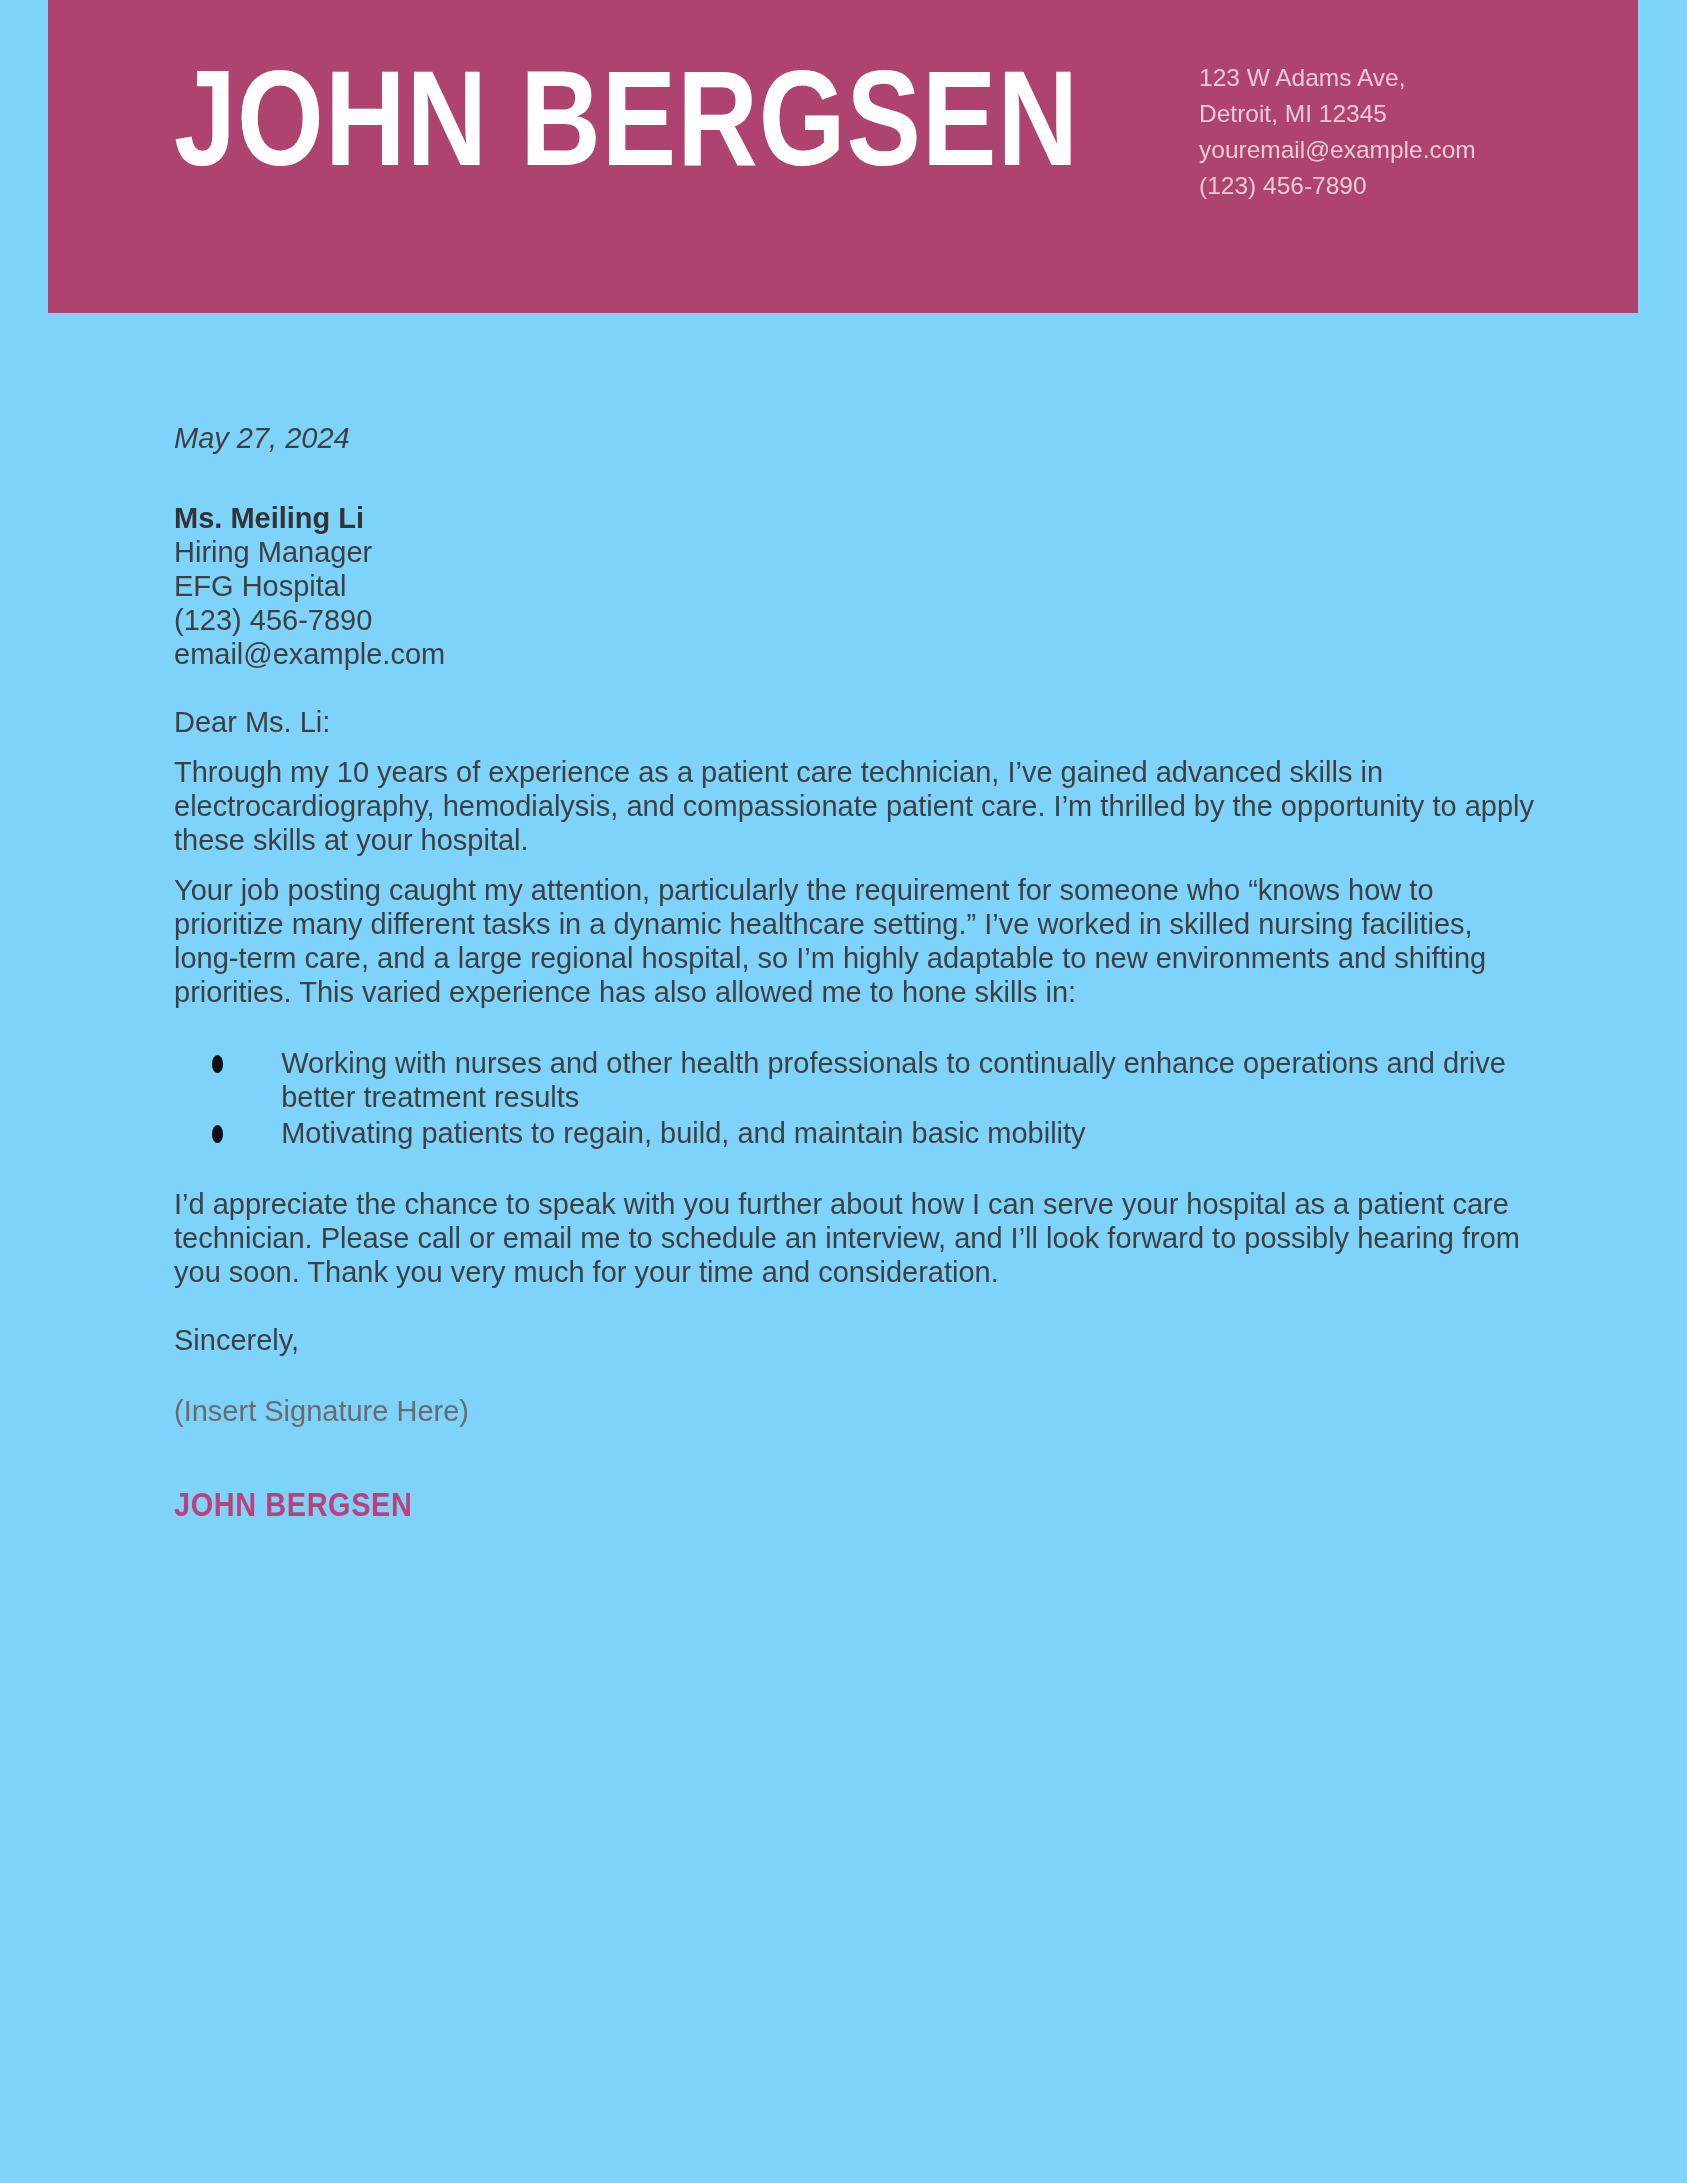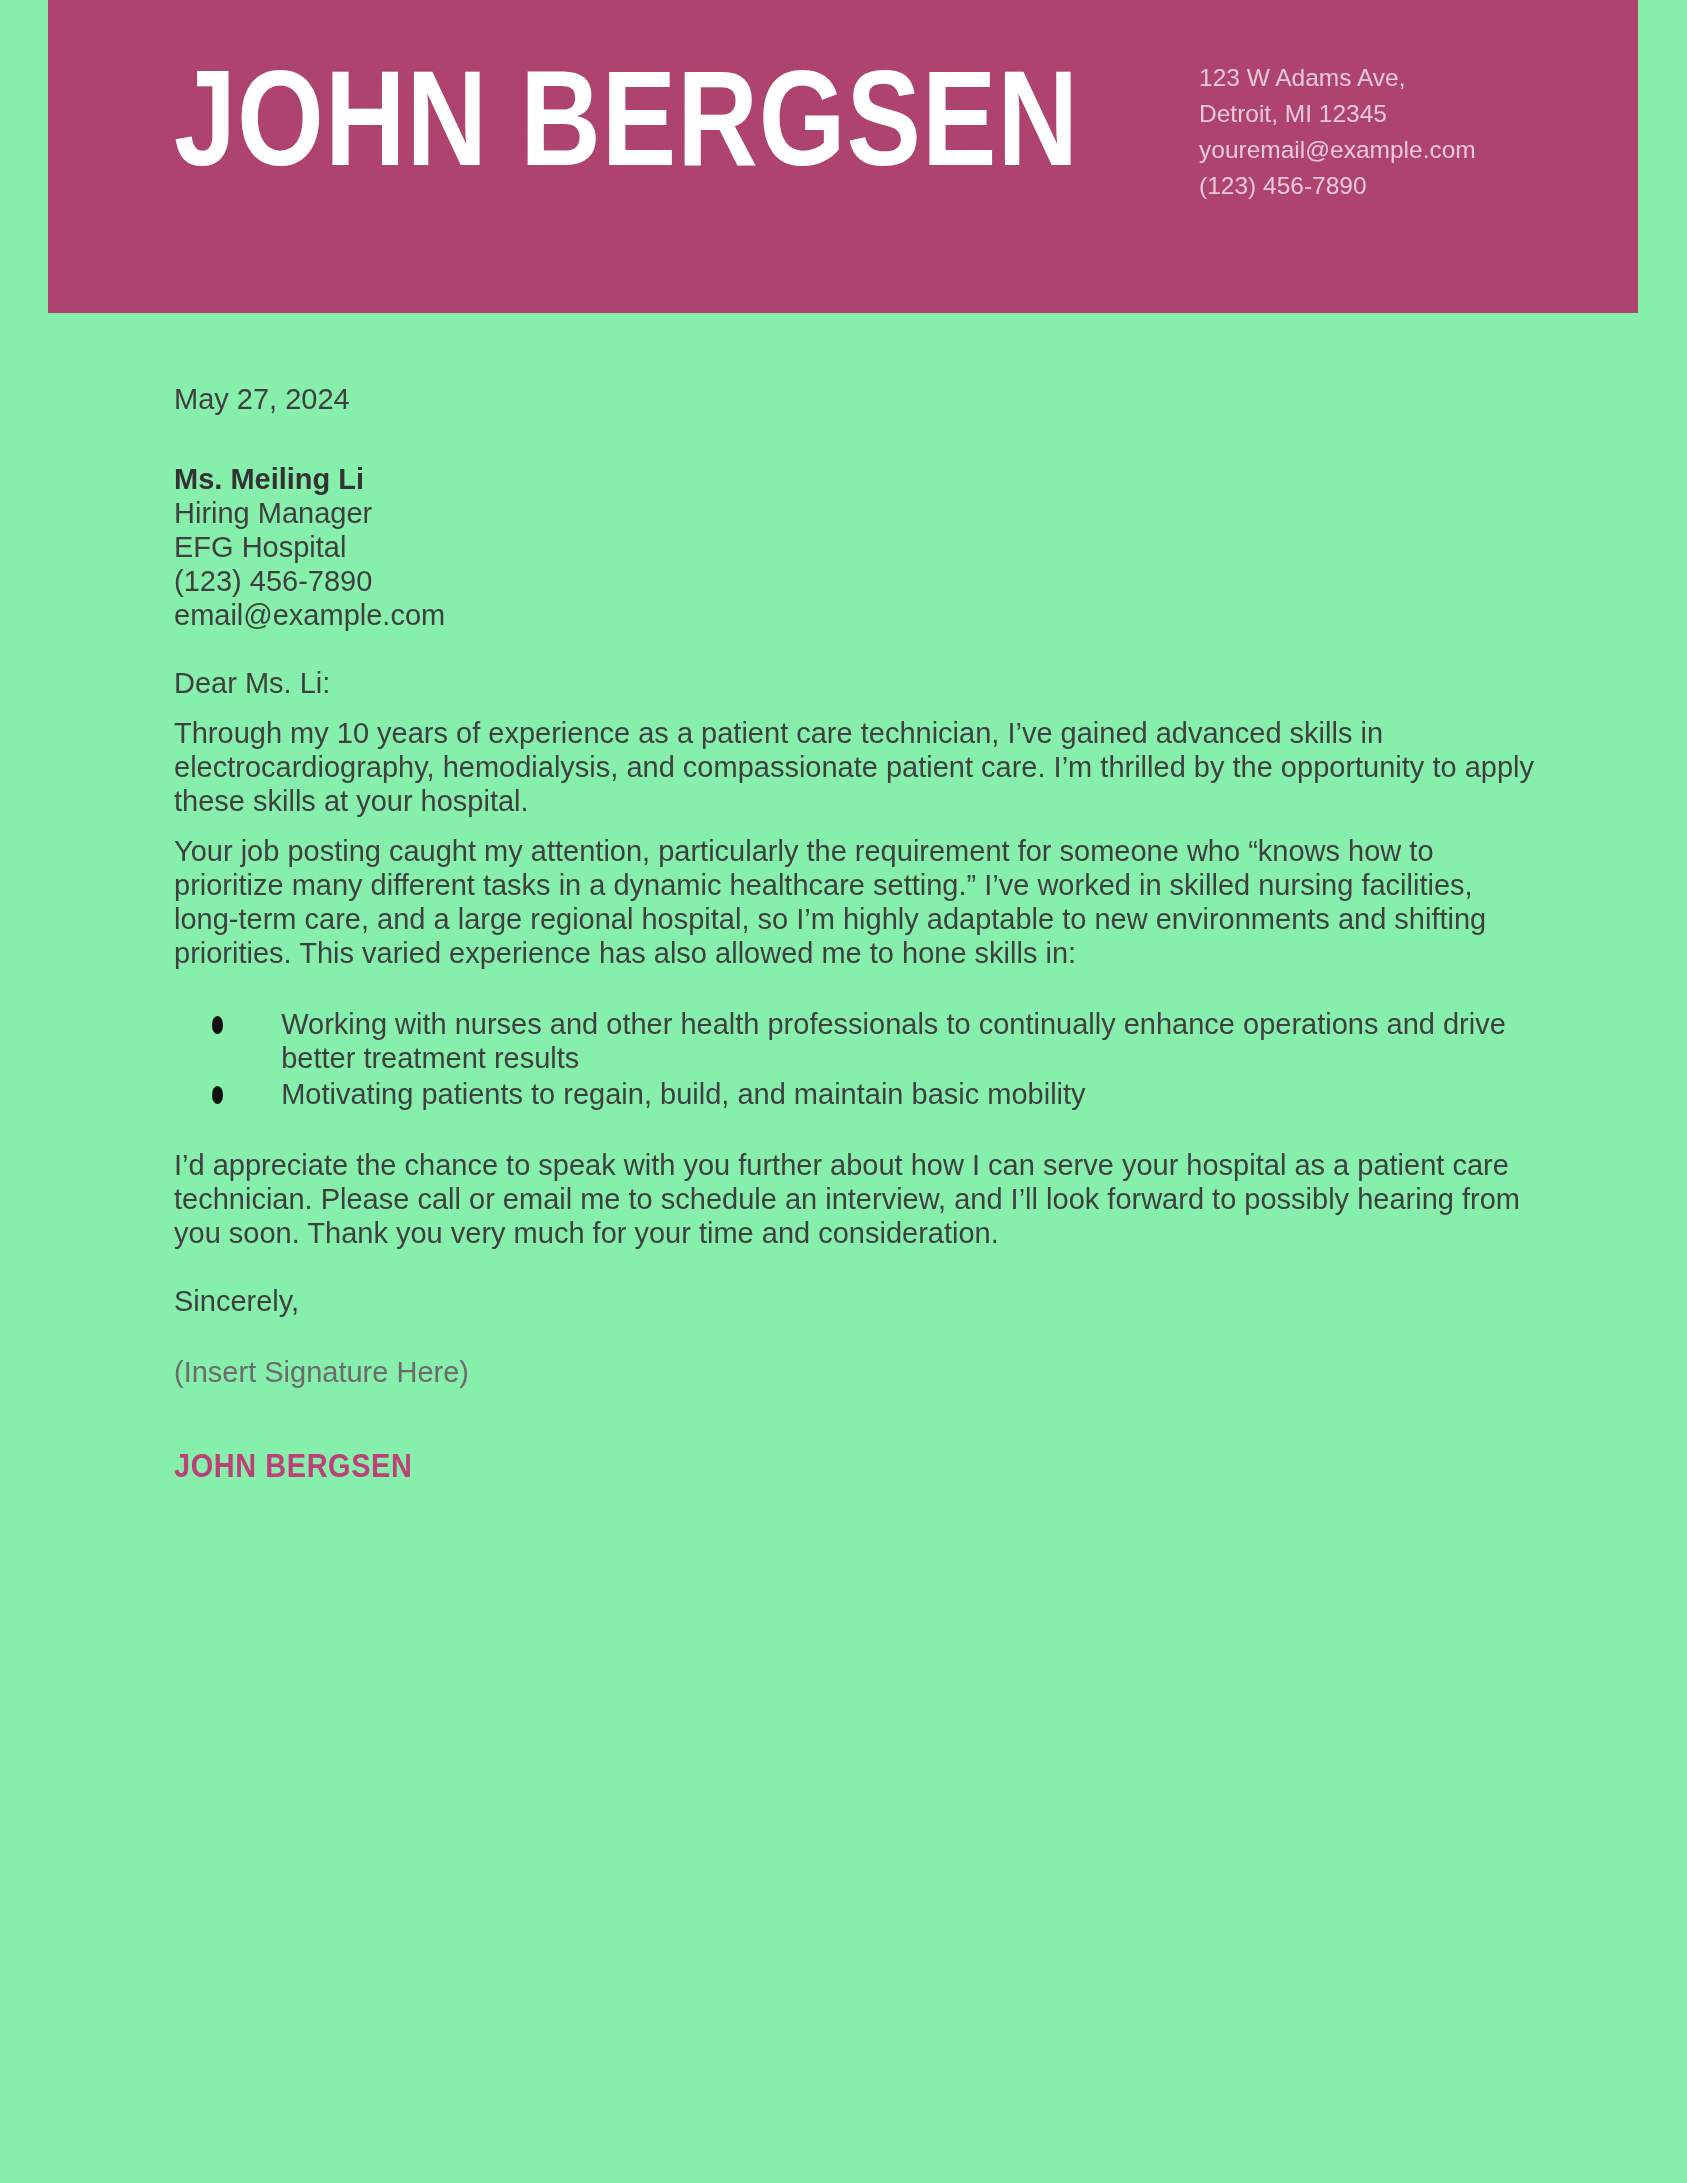--- a/index.html
+++ b/index.html
@@ -1,20 +1,20 @@
 <!DOCTYPE html>
 <html style="font-size:10.6px"><head>
 <meta charset="utf-8">
 <style>
   html, body { margin: 0; padding: 0; background: #ffffff; }
   .page {
     position: relative;
     width: 1687px;
     height: 2183px;
-    background: #86efac;
+    background: #7dd3fc;
     font-family: "Liberation Sans", sans-serif;
     color: #3f3f3f;
     overflow: hidden;
   }
 
   
   .header-band {
     position: absolute;
     left: 48px;
     top: 0;
@@ -48,21 +48,21 @@
   
   .content {
     position: absolute;
     left: 174px;
     top: 313px;
     width: 1363px;
     font-size: 29px;
     line-height: 34px;
     color: #3f3f3f;
   }
-  .date { margin-top: 69px; }
+  .date { margin-top: 108px; font-style: italic; }
   .recipient { margin-top: 46px; }
   .recipient-name { font-weight: bold; color: #333333; }
   .salutation { margin-top: 34px; }
   .para { margin-top: 16px; }
 
   .bullet-list { margin-top: 37px; }
   .bullet-item { display: flex; align-items: flex-start; padding-left: 38px; }
   .bullet-item + .bullet-item { margin-top: 2px; }
   .bullet-dot {
     flex: 0 0 auto;

